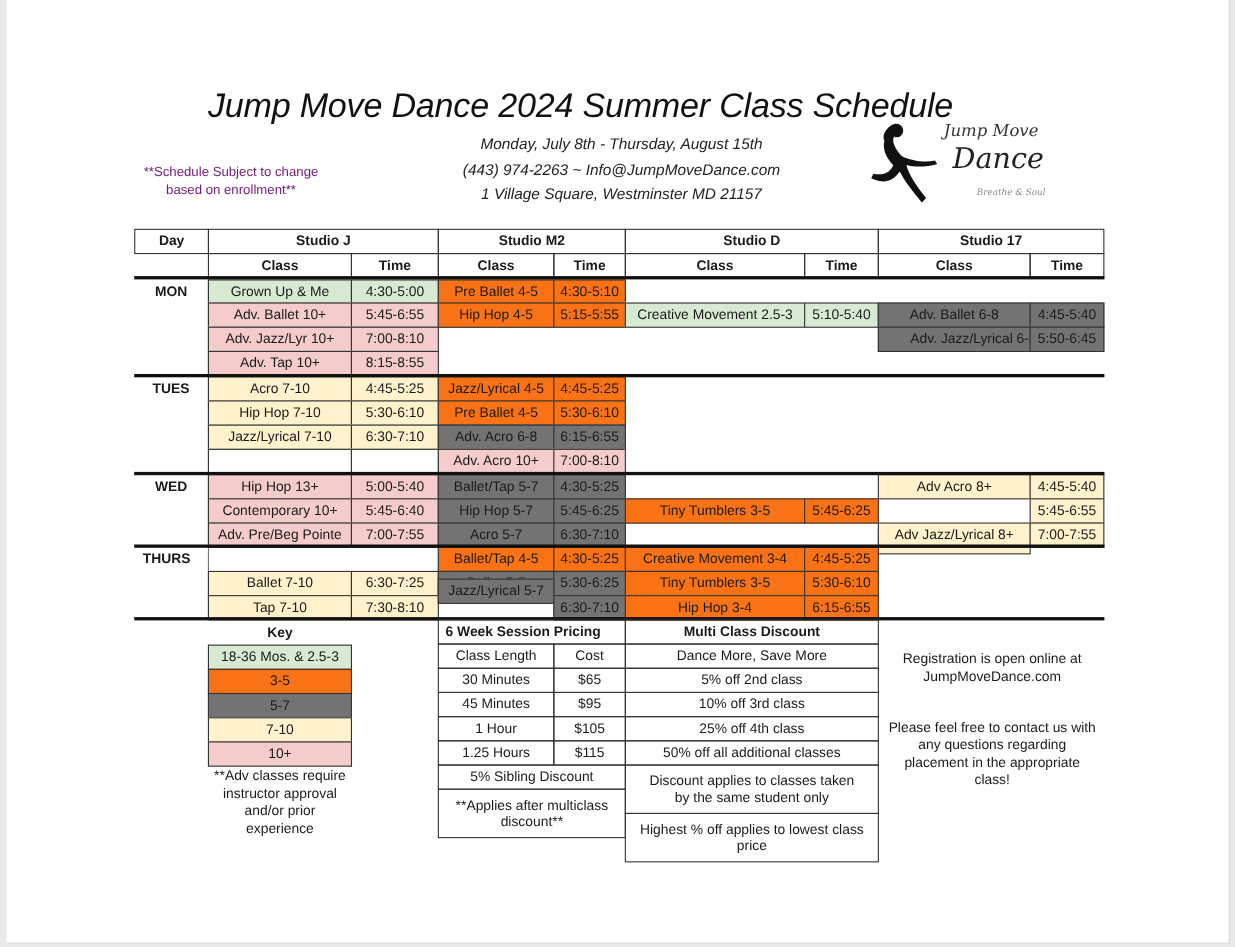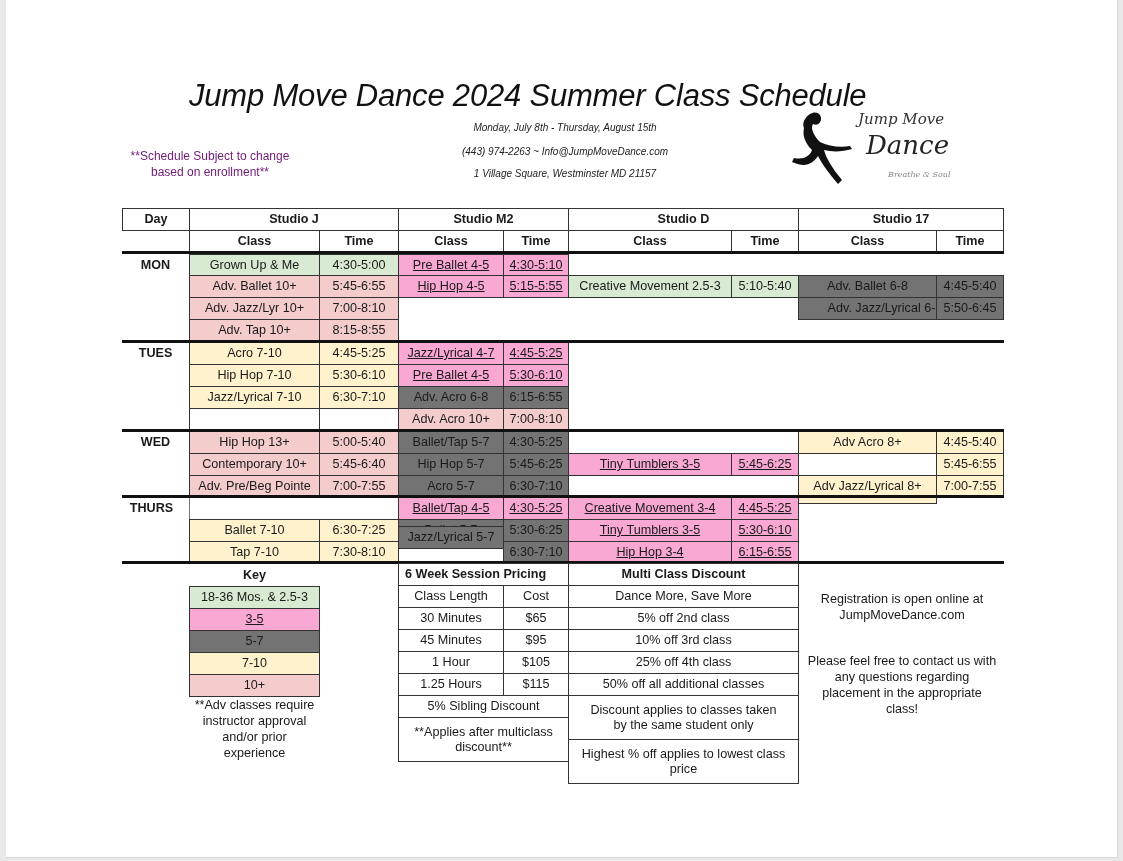--- a/index.html
+++ b/index.html
@@ -1,30 +1,30 @@
 <!DOCTYPE html>
 <html><head>
 <meta charset="utf-8">
 <style>
   html, body { margin:0; padding:0; }
   body { width:1123px; height:861px; background:#e9e9e9; position:relative; overflow:hidden; font-family:"Liberation Sans", sans-serif; color:#1a1a1a; }
   .page { position:absolute; left:6px; top:0; width:1111px; height:857px; background:#ffffff; border-right:1px solid #d6d6d6; border-bottom:1px solid #d6d6d6; }
   .abs { position:absolute; }
   .title { left:189px; top:78px; font-size:31px; font-style:italic; white-space:nowrap; letter-spacing:-0.2px; color:#111; }
-  .sub { left:380px; width:370px; text-align:center; font-style:italic; font-size:10px; color:#222; white-space:nowrap; }
+  .sub { left:380px; width:370px; text-align:center; font-style:italic; font-size:14px; color:#222; white-space:nowrap; }
   .note { left:110px; width:200px; text-align:center; font-size:12px; line-height:16px; color:#701a75; }
   .logo { left:788px; top:106px; width:170px; height:88px; }
   .cell { position:absolute; box-sizing:border-box; display:flex; align-items:center; justify-content:center; font-size:12.6px; white-space:nowrap; text-align:center; line-height:15px; }
   .hdr { font-weight:bold; font-size:12.6px; }
   .b { border:1px solid #333; }
   .wrap { white-space:normal; }
   .hline { position:absolute; height:3px; background:#111; }
   .thin { position:absolute; background:#333; }
   .green { background:#d9ead3; }
-  .blue { background:#f9a8d4;text-decoration:underline; }
+  .blue { background:#f97316; }
   .purple { background:#737373; }
   .yellow { background:#fff2cc; }
   .red { background:#f4cccc; }
   .plain { background:#ffffff; }
   .info { font-size:12.6px; line-height:16px; text-align:center; }
 </style>
 </head>
 <body>
 
 <div class="page"></div>
@@ -95,21 +95,21 @@
 
   <div class="cell b yellow" style="left:189px;top:342px;width:131px;height:23px;">Acro 7-10</div>
   <div class="cell b yellow" style="left:319px;top:342px;width:80px;height:23px;">4:45-5:25</div>
   <div class="cell b yellow" style="left:189px;top:364px;width:131px;height:23px;">Hip Hop 7-10</div>
   <div class="cell b yellow" style="left:319px;top:364px;width:80px;height:23px;">5:30-6:10</div>
   <div class="cell b yellow" style="left:189px;top:386px;width:131px;height:23px;">Jazz/Lyrical 7-10</div>
   <div class="cell b yellow" style="left:319px;top:386px;width:80px;height:23px;">6:30-7:10</div>
   <div class="cell b plain" style="left:189px;top:408px;width:131px;height:23px;"></div>
   <div class="cell b plain" style="left:319px;top:408px;width:80px;height:23px;"></div>
 
-  <div class="cell b blue" style="left:398px;top:342px;width:106px;height:23px;">Jazz/Lyrical 4-7</div>
+  <div class="cell b blue" style="left:398px;top:342px;width:106px;height:23px;">Jazz/Lyrical 4-5</div>
   <div class="cell b blue" style="left:503px;top:342px;width:66px;height:23px;">4:45-5:25</div>
   <div class="cell b blue" style="left:398px;top:364px;width:106px;height:23px;">Pre Ballet 4-5</div>
   <div class="cell b blue" style="left:503px;top:364px;width:66px;height:23px;">5:30-6:10</div>
   <div class="cell b purple" style="left:398px;top:386px;width:106px;height:23px;">Adv. Acro 6-8</div>
   <div class="cell b purple" style="left:503px;top:386px;width:66px;height:23px;">6:15-6:55</div>
   <div class="cell b red" style="left:398px;top:408px;width:106px;height:23px;">Adv. Acro 10+</div>
   <div class="cell b red" style="left:503px;top:408px;width:66px;height:23px;">7:00-8:10</div>
 
   <div class="cell b red" style="left:189px;top:431px;width:131px;height:23px;">Hip Hop 13+</div>
   <div class="cell b red" style="left:319px;top:431px;width:80px;height:23px;">5:00-5:40</div>

